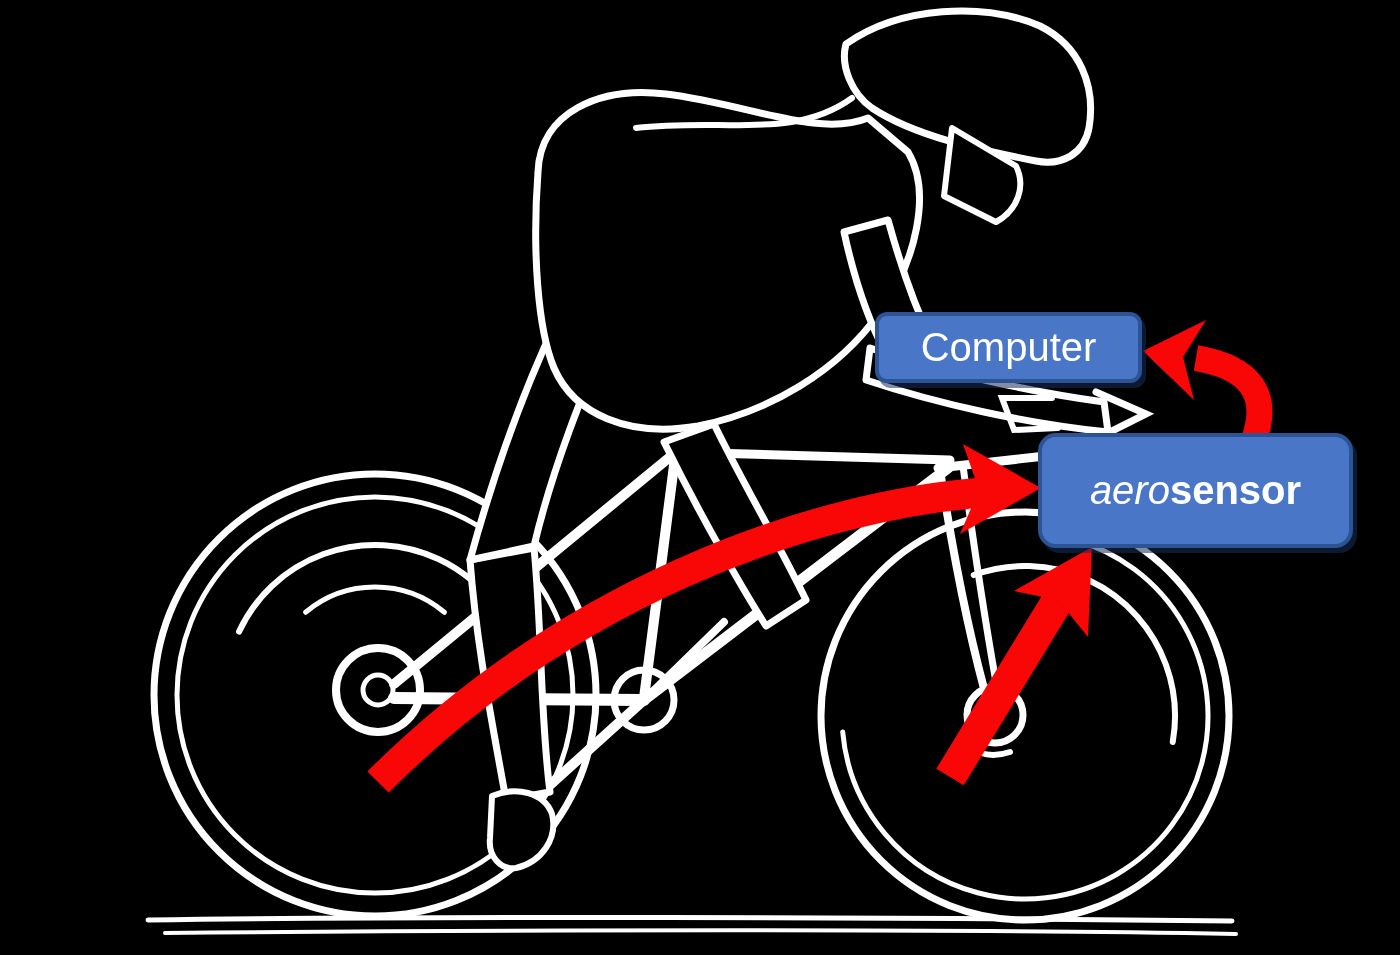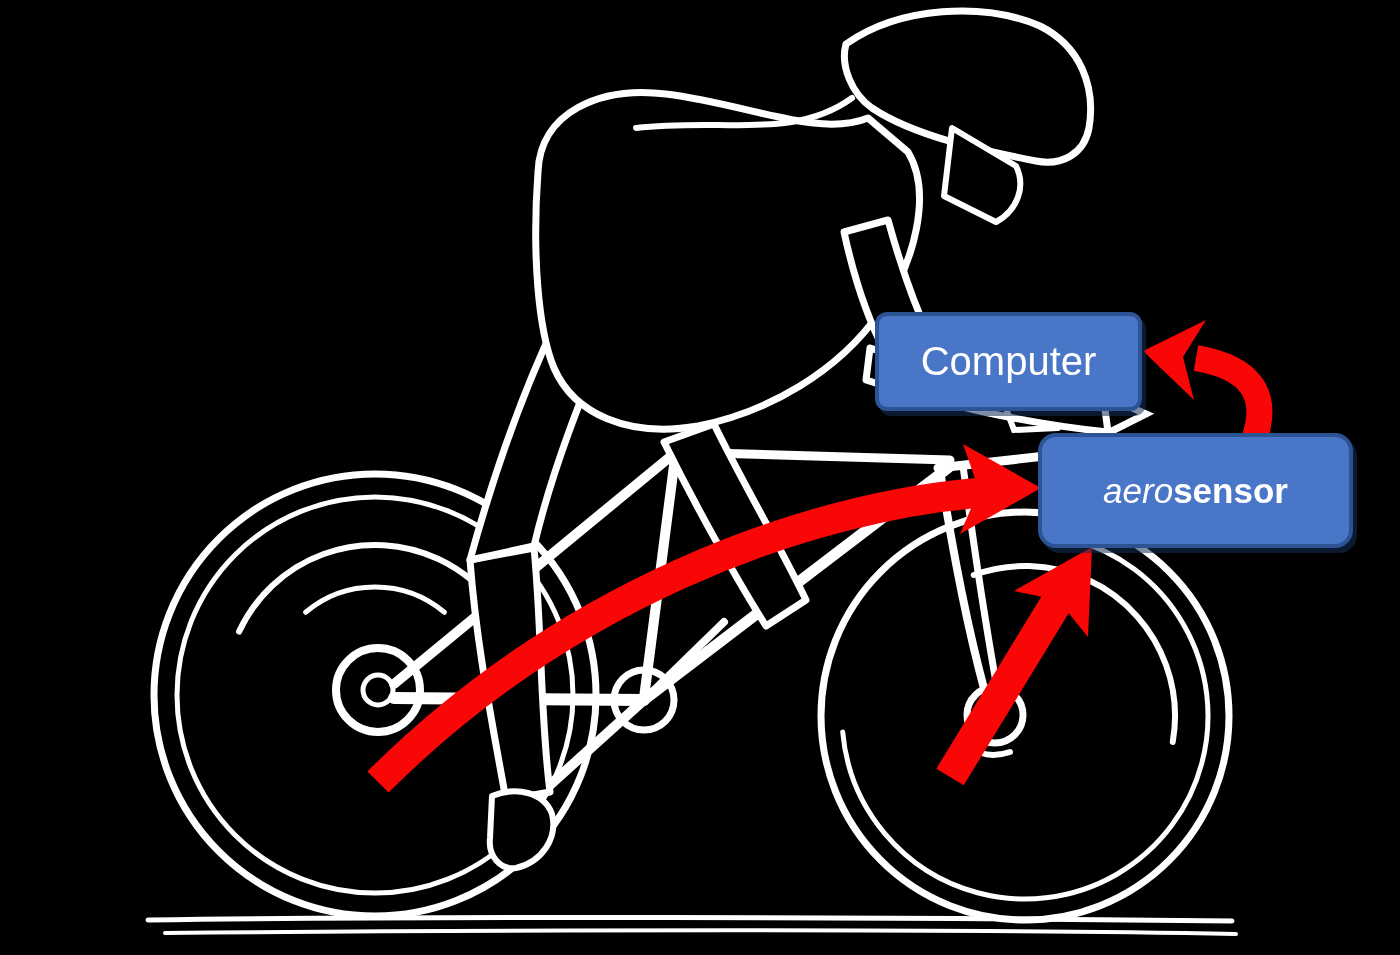--- a/index.html
+++ b/index.html
@@ -20,22 +20,22 @@
   
   .node{
     position:absolute;box-sizing:border-box;
     background:var(--node-fill,#4A76C8);
     border:4px solid var(--node-border,#2C5494);
     color:var(--node-text,#fff);
     display:flex;flex-direction:column;align-items:center;justify-content:center;
     text-align:center;
     box-shadow:4px 5px 0 rgba(22,45,88,0.55);
   }
-  .node-computer{left:875px;top:312px;width:267px;height:99px;border-radius:12px;font-size:40px;}
-  .node-aerosensor{left:1038px;top:433px;width:315px;height:115px;border-radius:18px;font-size:35px;}
+  .node-computer{left:875px;top:312px;width:267px;height:71px;border-radius:12px;font-size:40px;}
+  .node-aerosensor{left:1038px;top:433px;width:315px;height:115px;border-radius:18px;font-size:40px;}
   .node-aerosensor .it{font-style:italic;font-weight:400;}
   .node-aerosensor .bd{font-weight:700;}
   .node-speed{left:88px;top:710px;width:294px;height:150px;border-radius:22px;font-size:40px;line-height:52px;}
   .node-power{left:657px;top:770px;width:298px;height:112px;border-radius:16px;font-size:40px;line-height:50px;}
 </style>
 </head>
 <body>
 
 <div class="stage">
 

